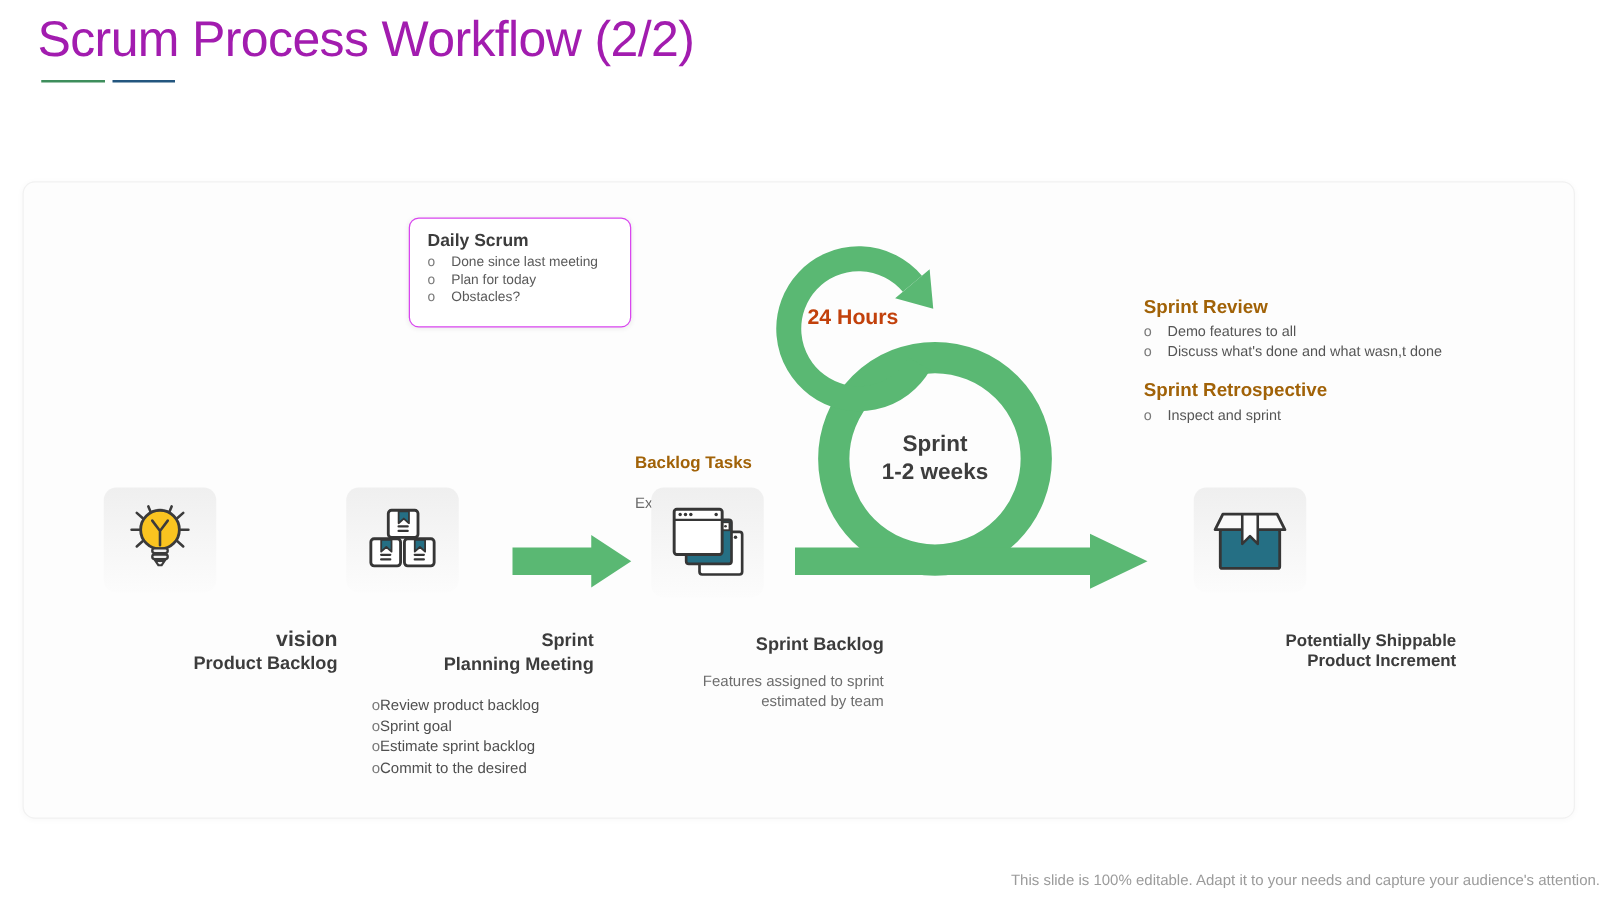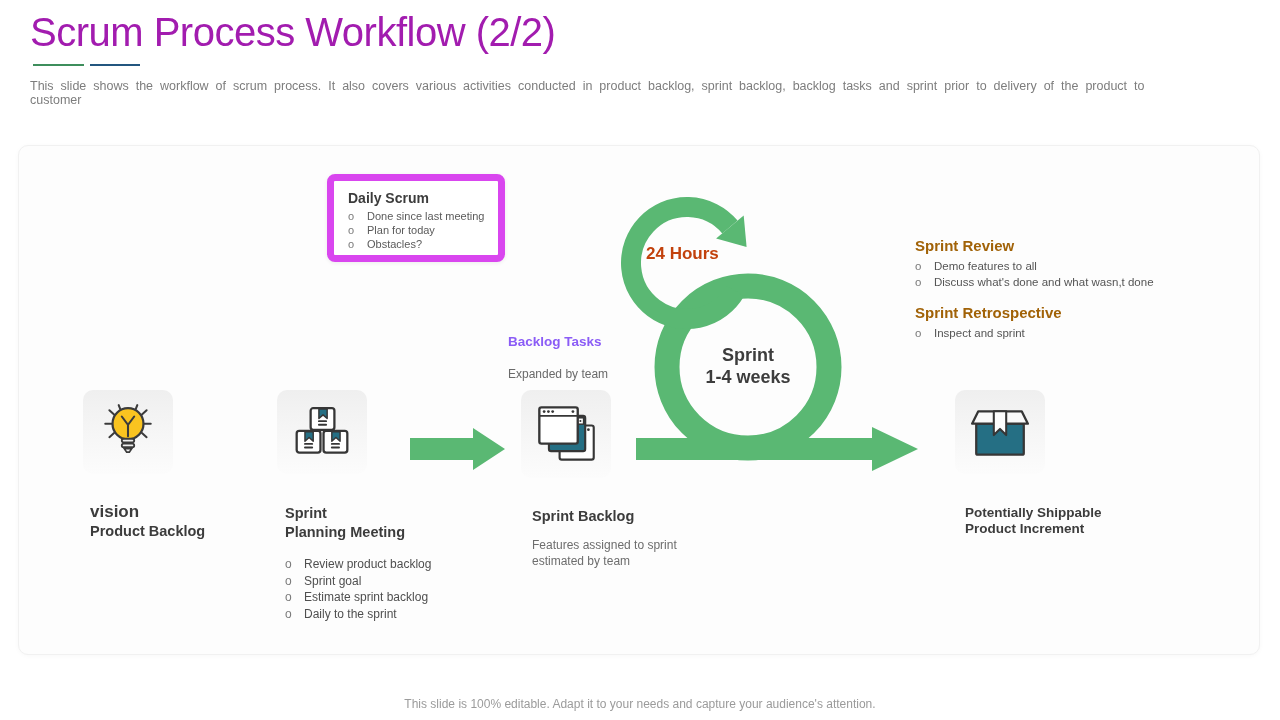--- a/index.html
+++ b/index.html
@@ -21,64 +21,63 @@
     font-size: 12.5px; color: #7d7d7d; word-spacing: 3.5px;
   }
   .panel {
     position: absolute; left: 18px; top: 145px; width: 1242px; height: 510px;
     background: #fdfdfd; border: 1px solid #f1f1f1; border-radius: 10px;
     box-shadow: 0 1px 5px rgba(0,0,0,0.03);
   }
   .shape-layer { position: absolute; left: 0; top: 0; width: 1280px; height: 720px; pointer-events: none; z-index: 1; }
   .card {
     position: absolute; left: 327px; top: 174px; width: 178px; height: 88px;
-    background: #ffffff; border: 7px solid #d946ef; border-radius: 8px;
+    background: #ffffff; border: 1px solid #d946ef; border-radius: 8px;
     box-shadow: 0 1px 4px rgba(0,0,0,0.07); padding: 9px 8px 0 14px; z-index: 2;
   }
   .card-title { font-size: 14px; font-weight: 700; color: #3c3c3c; }
   .bullet-list { margin-top: 3px; }
   .bullet-row { display: flex; font-size: 11px; color: #5a5a5a; line-height: 14px; }
   .bullet-row .marker { width: 19px; flex: none; color: #7a7a7a; }
   .lbl-24 { position: absolute; left: 646px; top: 244px; font-size: 17px; font-weight: 700; color: #c2410c; z-index: 3; }
   .lbl-sprint {
     position: absolute; left: 668px; top: 344px; width: 160px; text-align: center;
     font-size: 18px; font-weight: 700; color: #3d3d3d; line-height: 22px; z-index: 3;
   }
   .backlog-tasks { position: absolute; left: 508px; top: 334px; z-index: 2; }
-  .backlog-tasks .bt-title { font-size: 13.5px; font-weight: 700; color: #8b5cf6; }
+  .backlog-tasks .bt-title { font-size: 13.5px; font-weight: 700; color: #a16207; margin-top: 28px; }
   .backlog-tasks .bt-sub { font-size: 12px; color: #6a6a6a; margin-top: 18px; }
   .right-col { position: absolute; left: 915px; top: 237px; width: 295px; z-index: 2; }
   .right-col .sec-title { font-size: 15px; font-weight: 700; color: #a16207; margin-bottom: 4px; }
   .right-col .bullet-row { font-size: 11.5px; line-height: 16px; color: #555; }
   .right-col .gap { height: 14px; }
   .icon-card {
     position: absolute; top: 390px; width: 90px; height: 84px; border-radius: 10px;
     background: linear-gradient(180deg, #efefef 0%, #f7f7f7 60%, #fcfcfc 100%);
     z-index: 2; display: flex; align-items: center; justify-content: center;
   }
-  .stage-text { position: absolute; z-index: 2; }
+  .stage-text { position: absolute; z-index: 2; text-align: right; }
   .h-big { font-size: 17px; font-weight: 700; color: #3c3c3c; line-height: 20px; }
   .h-med { font-size: 14.5px; font-weight: 700; color: #3c3c3c; line-height: 19px; }
   .h-sm  { font-size: 13.5px; font-weight: 700; color: #3c3c3c; line-height: 16px; }
   .desc  { font-size: 12px; color: #6d6d6d; line-height: 16px; }
   .stage-text .bullet-row { font-size: 12px; color: #4f4f4f; line-height: 16.5px; }
   .footer {
-    position: absolute; left: 0; top: 697px; width: 1280px; text-align: center;
+    position: absolute; left: 0; top: 697px; width: 1280px; text-align: right;
     font-size: 12px; color: #9b9b9b; z-index: 2;
   }
 </style>
 </head>
 <body>
 
 <div class="slide">
 
   <div class="title">Scrum Process Workflow (2/2)</div>
   <div class="underline green"></div>
   <div class="underline blue"></div>
-  <div class="subtitle">This slide shows the workflow of scrum process. It also covers various activities conducted in product backlog, sprint backlog, backlog tasks and sprint prior to delivery of the product to customer</div>
 
   <div class="panel"></div>
 
   <svg class="shape-layer" viewBox="0 0 1280 720">
     <g>
       <circle cx="748" cy="367" r="81" fill="none" stroke="#5ab873" stroke-width="25"></circle>
     </g>
     <g>
       <path d="M 735.5 291 A 56 56 0 1 1 729.9 227" fill="none" stroke="#5ab873" stroke-width="20"></path>
       <polygon points="746.6,246.9 716.1,238.6 743.7,215.4" fill="#5ab873"></polygon>
@@ -105,21 +104,21 @@
       <div class="bullet-row">
         <span class="marker">o</span>
         <span>Obstacles?</span>
       </div>
     </div>
   </div>
 
   <div class="lbl-24">24 Hours</div>
   <div class="lbl-sprint">
     <div>Sprint</div>
-    <div>1-4 weeks</div>
+    <div>1-2 weeks</div>
   </div>
 
   <div class="backlog-tasks">
     <div class="bt-title">Backlog Tasks</div>
     <div class="bt-sub">Expanded by team</div>
   </div>
 
   <div class="right-col">
     <div class="sec-title">Sprint Review</div>
     <div class="bullet-row">
@@ -221,21 +220,21 @@
       <div class="bullet-row">
         <span class="marker">o</span>
         <span>Sprint goal</span>
       </div>
       <div class="bullet-row">
         <span class="marker">o</span>
         <span>Estimate sprint backlog</span>
       </div>
       <div class="bullet-row">
         <span class="marker">o</span>
-        <span>Daily to the sprint</span>
+        <span>Commit to the desired</span>
       </div>
     </div>
   </div>
 
   <div class="stage-text" style="left:965px; top:505px; width:200px;">
     <div class="h-sm">Potentially Shippable</div>
     <div class="h-sm">Product Increment</div>
   </div>
 
   <div class="stage-text" style="left:532px; top:507px; width:175px;">

